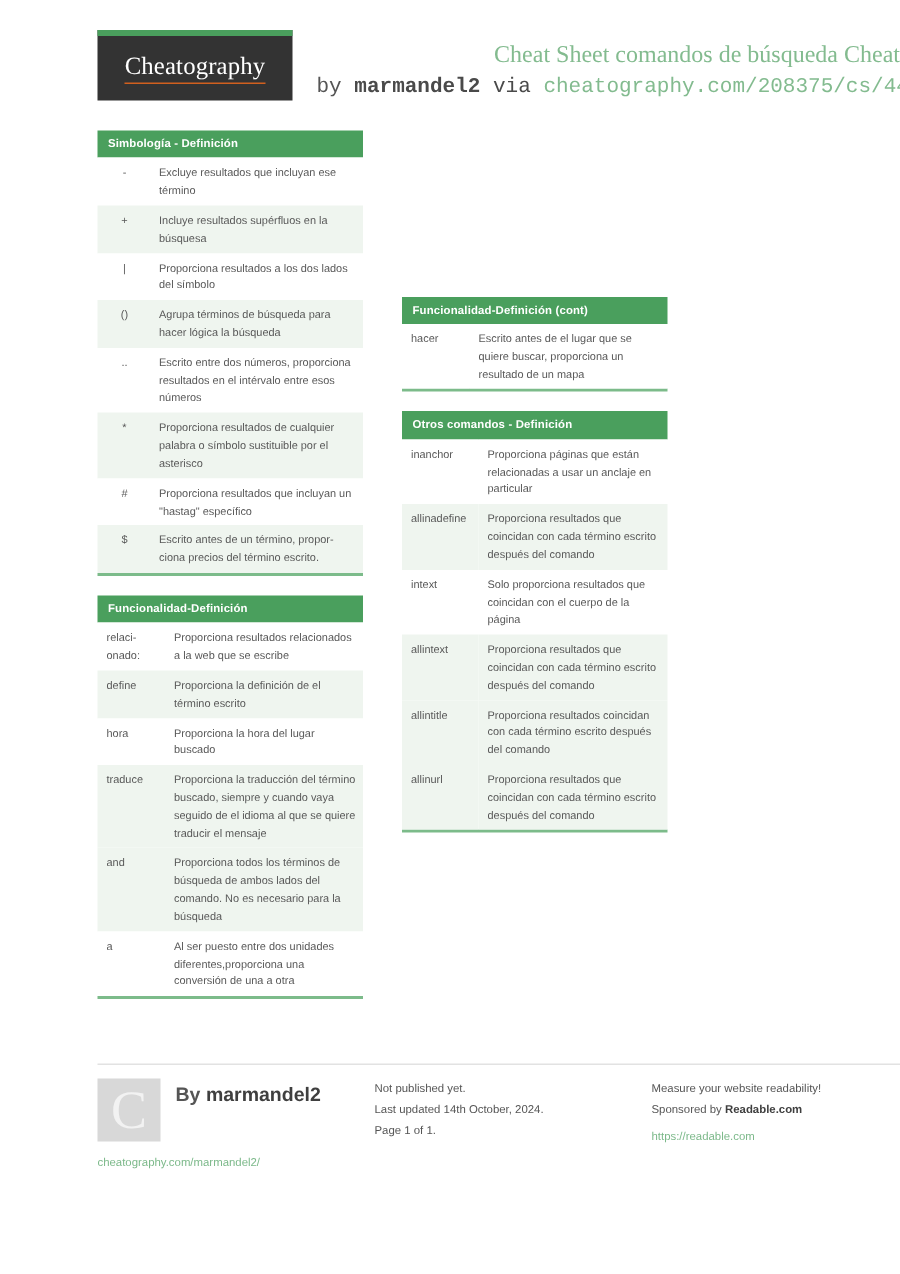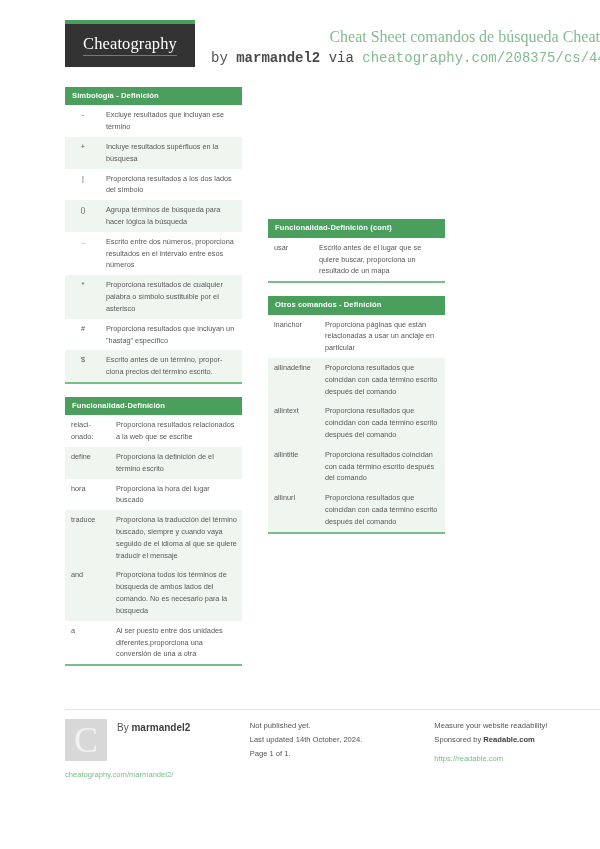--- a/index.html
+++ b/index.html
@@ -149,23 +149,24 @@
     background: #d8d8d8;
     color: #f2f2f2;
     font-family: "Liberation Serif", serif;
     font-size: 36px;
     line-height: 42px;
     text-align: center;
     flex: 0 0 42px;
   }
   .f-byline {
     margin-left: 10px;
-    font-size: 10px;
+    font-size: 13px;
     color: #555555;
     padding-top: 3px;
+    font-weight: bold;
   }
   .f-byline b { color: #3f3f3f; }
   .f-link {
     display: block;
     margin-top: 9px;
     font-size: 7.6px;
     color: #7cb98a;
   }
   .f-line {
     font-size: 7.6px;
@@ -273,39 +274,43 @@
 
     </div>
 
     <div class="col">
 
       <div class="card">
         <div class="card-title">Funcionalidad-Definición (cont)</div>
         <table class="tbl">
           <tbody>
               <tr class="odd">
-            <td class="key">usar</td>
+            <td class="key">hacer</td>
             <td>Escrito antes de el lugar que se quiere buscar, proporciona un resultado de un mapa</td>
           </tr>
         </tbody>
           </table>
       </div>
 
       <div class="card">
         <div class="card-title">Otros comandos - Definición</div>
         <table class="tbl">
           <tbody>
               <tr class="odd">
             <td class="key-wide">inanchor</td>
             <td>Proporciona páginas que están relacionadas a usar un anclaje en particular</td>
           </tr>
           <tr class="even">
             <td class="key-wide">allina­define</td>
             <td>Proporciona resultados que coincidan con cada término escrito después del comando</td>
           </tr>
+          <tr class="odd">
+            <td class="key-wide">intext</td>
+            <td>Solo proporciona resultados que coincidan con el cuerpo de la página</td>
+          </tr>
           <tr class="even">
             <td class="key-wide">allintext</td>
             <td>Proporciona resultados que coincidan con cada término escrito después del comando</td>
           </tr>
           <tr class="even">
             <td class="key-wide">allintitle</td>
             <td>Proporciona resultados coincidan con cada término escrito después del comando</td>
           </tr>
           <tr class="even">
             <td class="key-wide">allinurl</td>

